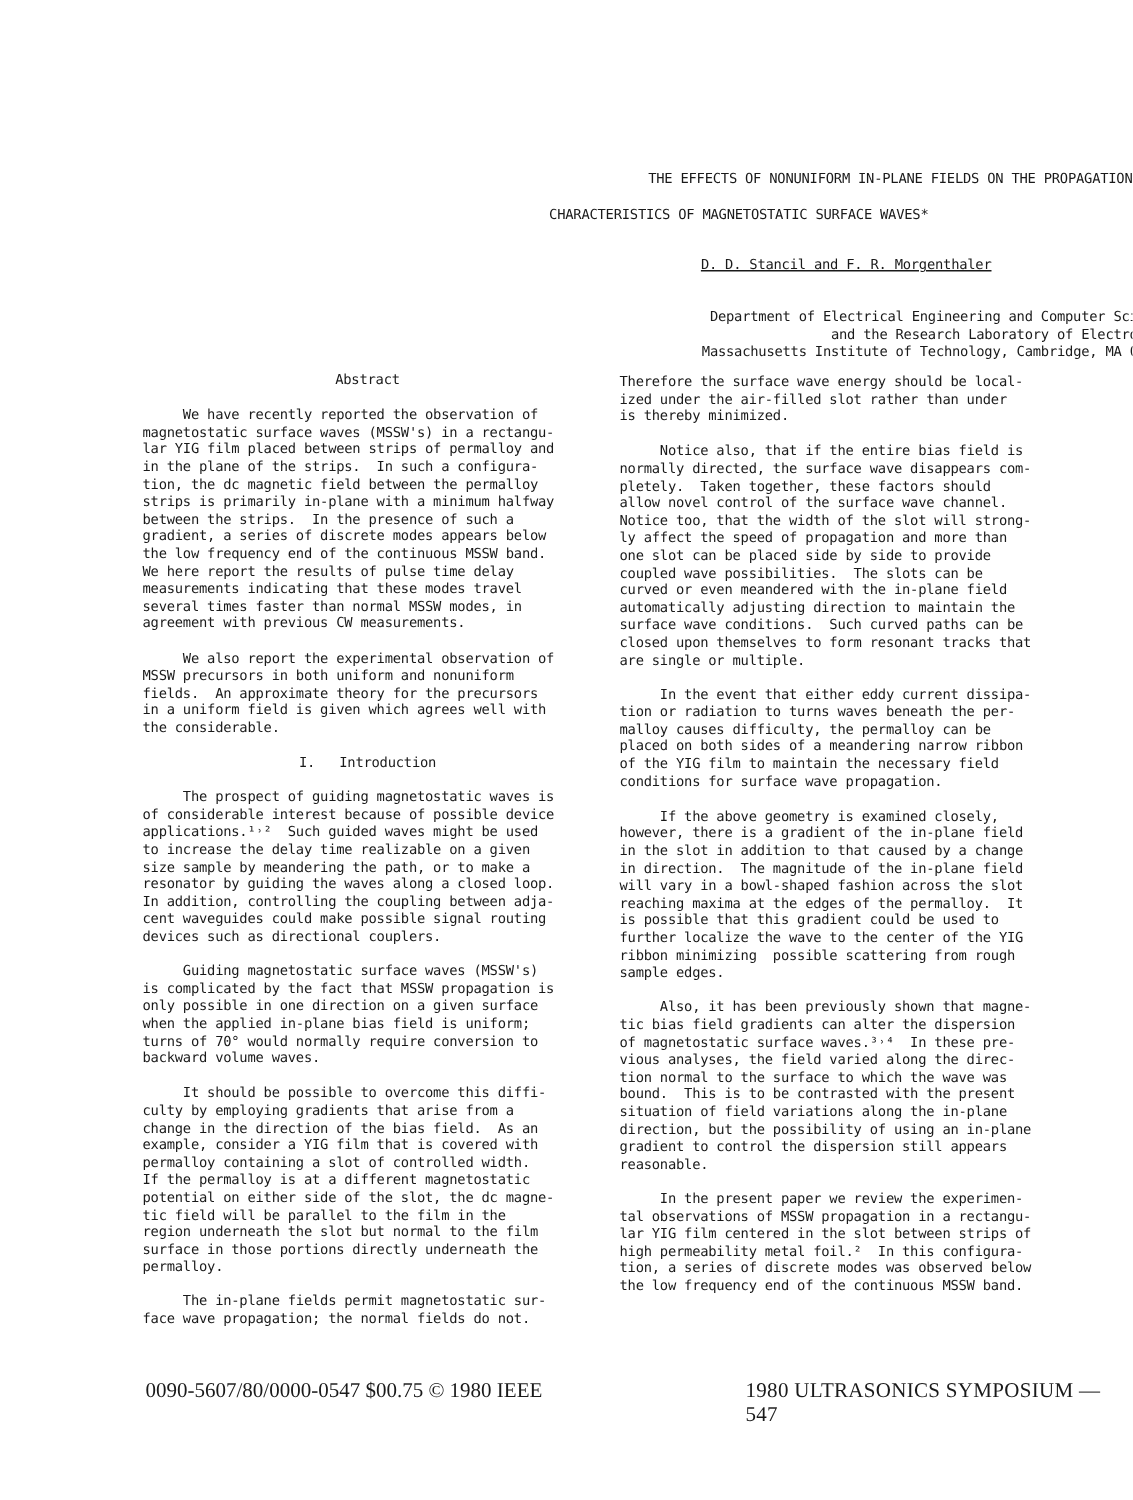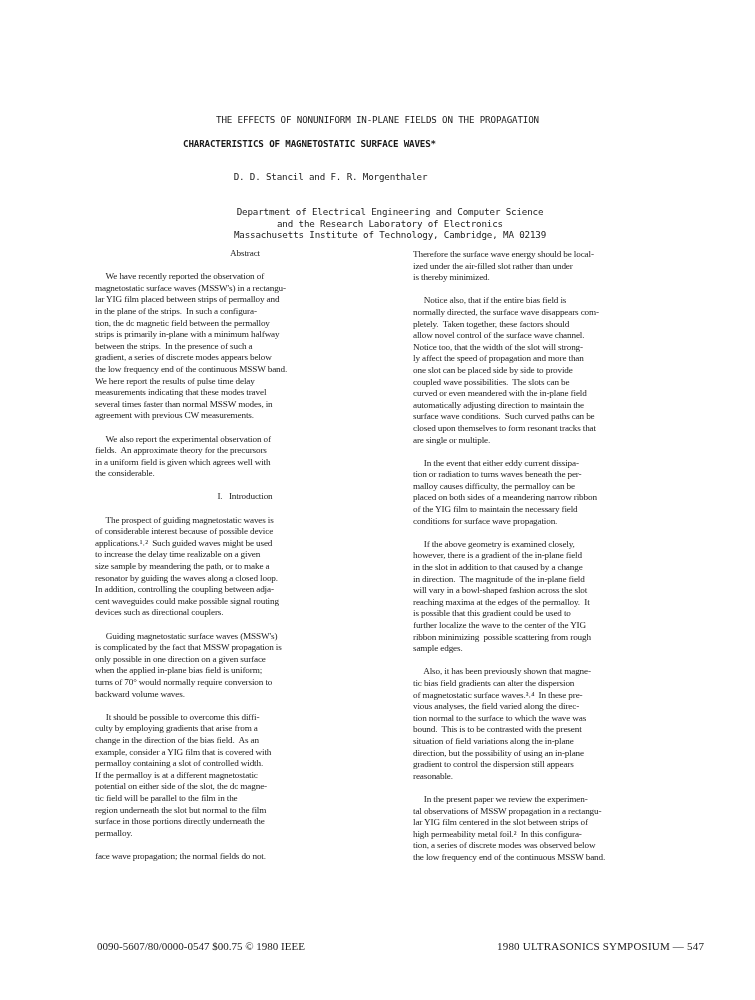--- a/index.html
+++ b/index.html
@@ -1,60 +1,60 @@
 <!DOCTYPE html>
 <html><head>
 <meta charset="utf-8">
 <style>
   html, body { margin: 0; padding: 0; background: #ffffff; }
   body { width: 755px; height: 1000px; position: relative; overflow: hidden; color: #1a1a1a; }
   .mono { font-family: "DejaVu Sans Mono", "Liberation Mono", monospace; font-size: 9.2px; line-height: 11.6px; letter-spacing: -0.15px; }
-  .center { text-align: center; }
+  .center { text-align: right; }
   #title1 { position: absolute; left: 0; width: 755px; top: 114px; }
-  #title2 { position: absolute; left: 0; width: 619px; top: 138px; font-weight: bold; }
-  #authors { position: absolute; left: 0; width: 661px; top: 171px; }
+  #title2 { position: absolute; left: 0; width: 619px; top: 138px; }
+  #authors { position: absolute; left: 0; width: 661px; top: 171px; text-decoration: underline; }
   #affil { position: absolute; left: 0; width: 780px; top: 206px; }
-  .col { position: absolute; top: 248px; font-family: Liberation Serif, serif; }
+  .col { position: absolute; top: 248px; }
   #colL { left: 95px; width: 300px; }
   #colR { left: 413px; width: 310px; top: 249px; }
   .para { white-space: pre; margin: 0; }
   .gap { height: 11.6px; }
   .heading { white-space: pre; text-align: center; margin: 0; }
-  .footer { position: absolute; top: 920px; font-family: "Liberation Serif", serif; font-size: 11px; margin-top: 20px; }
+  .footer { position: absolute; top: 920px; font-family: "Liberation Serif", serif; font-size: 14px; }
   #footL { left: 97px; }
   #footR { left: 497px; font-weight: normal; letter-spacing: 0.2px; }
 </style>
 </head>
 <body>
 
 <div id="title1" class="mono center">THE EFFECTS OF NONUNIFORM IN-PLANE FIELDS ON THE PROPAGATION</div>
 <div id="title2" class="mono center">CHARACTERISTICS OF MAGNETOSTATIC SURFACE WAVES*</div>
 <div id="authors" class="mono center">D. D. Stancil and F. R. Morgenthaler</div>
 <div id="affil" class="mono center">
   <div>Department of Electrical Engineering and Computer Science</div>
   <div>and the Research Laboratory of Electronics</div>
   <div>Massachusetts Institute of Technology, Cambridge, MA 02139</div>
 </div>
 
 <div id="colL" class="col mono">
   <div class="heading">Abstract</div>
   <div class="gap"></div>
   <div class="para"><div>     We have recently reported the observation of</div><div>magnetostatic surface waves (MSSW's) in a rectangu-</div><div>lar YIG film placed between strips of permalloy and</div><div>in the plane of the strips.  In such a configura-</div><div>tion, the dc magnetic field between the permalloy</div><div>strips is primarily in-plane with a minimum halfway</div><div>between the strips.  In the presence of such a</div><div>gradient, a series of discrete modes appears below</div><div>the low frequency end of the continuous MSSW band.</div><div>We here report the results of pulse time delay</div><div>measurements indicating that these modes travel</div><div>several times faster than normal MSSW modes, in</div><div>agreement with previous CW measurements.</div></div>
   <div class="gap"></div>
-  <div class="para"><div>     We also report the experimental observation of</div><div>fields.  An approximate theory for the precursors</div><div>in a uniform field is given which agrees well with</div><div>the considerable.</div></div>
+  <div class="para"><div>     We also report the experimental observation of</div><div>MSSW precursors in both uniform and nonuniform</div><div>fields.  An approximate theory for the precursors</div><div>in a uniform field is given which agrees well with</div><div>the considerable.</div></div>
   <div class="gap"></div>
   <div class="heading">I.   Introduction</div>
   <div class="gap"></div>
   <div class="para"><div>     The prospect of guiding magnetostatic waves is</div><div>of considerable interest because of possible device</div><div>applications.¹˒²  Such guided waves might be used</div><div>to increase the delay time realizable on a given</div><div>size sample by meandering the path, or to make a</div><div>resonator by guiding the waves along a closed loop.</div><div>In addition, controlling the coupling between adja-</div><div>cent waveguides could make possible signal routing</div><div>devices such as directional couplers.</div></div>
   <div class="gap"></div>
   <div class="para"><div>     Guiding magnetostatic surface waves (MSSW's)</div><div>is complicated by the fact that MSSW propagation is</div><div>only possible in one direction on a given surface</div><div>when the applied in-plane bias field is uniform;</div><div>turns of 70° would normally require conversion to</div><div>backward volume waves.</div></div>
   <div class="gap"></div>
   <div class="para"><div>     It should be possible to overcome this diffi-</div><div>culty by employing gradients that arise from a</div><div>change in the direction of the bias field.  As an</div><div>example, consider a YIG film that is covered with</div><div>permalloy containing a slot of controlled width.</div><div>If the permalloy is at a different magnetostatic</div><div>potential on either side of the slot, the dc magne-</div><div>tic field will be parallel to the film in the</div><div>region underneath the slot but normal to the film</div><div>surface in those portions directly underneath the</div><div>permalloy.</div></div>
   <div class="gap"></div>
-  <div class="para"><div>face wave propagation; the normal fields do not.</div></div>
+  <div class="para"><div>     The in-plane fields permit magnetostatic sur-</div><div>face wave propagation; the normal fields do not.</div></div>
 </div>
 
 <div id="colR" class="col mono">
   <div class="para"><div>Therefore the surface wave energy should be local-</div><div>ized under the air-filled slot rather than under</div><div>is thereby minimized.</div></div>
   <div class="gap"></div>
   <div class="para"><div>     Notice also, that if the entire bias field is</div><div>normally directed, the surface wave disappears com-</div><div>pletely.  Taken together, these factors should</div><div>allow novel control of the surface wave channel.</div><div>Notice too, that the width of the slot will strong-</div><div>ly affect the speed of propagation and more than</div><div>one slot can be placed side by side to provide</div><div>coupled wave possibilities.  The slots can be</div><div>curved or even meandered with the in-plane field</div><div>automatically adjusting direction to maintain the</div><div>surface wave conditions.  Such curved paths can be</div><div>closed upon themselves to form resonant tracks that</div><div>are single or multiple.</div></div>
   <div class="gap"></div>
   <div class="para"><div>     In the event that either eddy current dissipa-</div><div>tion or radiation to turns waves beneath the per-</div><div>malloy causes difficulty, the permalloy can be</div><div>placed on both sides of a meandering narrow ribbon</div><div>of the YIG film to maintain the necessary field</div><div>conditions for surface wave propagation.</div></div>
   <div class="gap"></div>
   <div class="para"><div>     If the above geometry is examined closely,</div><div>however, there is a gradient of the in-plane field</div><div>in the slot in addition to that caused by a change</div><div>in direction.  The magnitude of the in-plane field</div><div>will vary in a bowl-shaped fashion across the slot</div><div>reaching maxima at the edges of the permalloy.  It</div><div>is possible that this gradient could be used to</div><div>further localize the wave to the center of the YIG</div><div>ribbon minimizing  possible scattering from rough</div><div>sample edges.</div></div>

